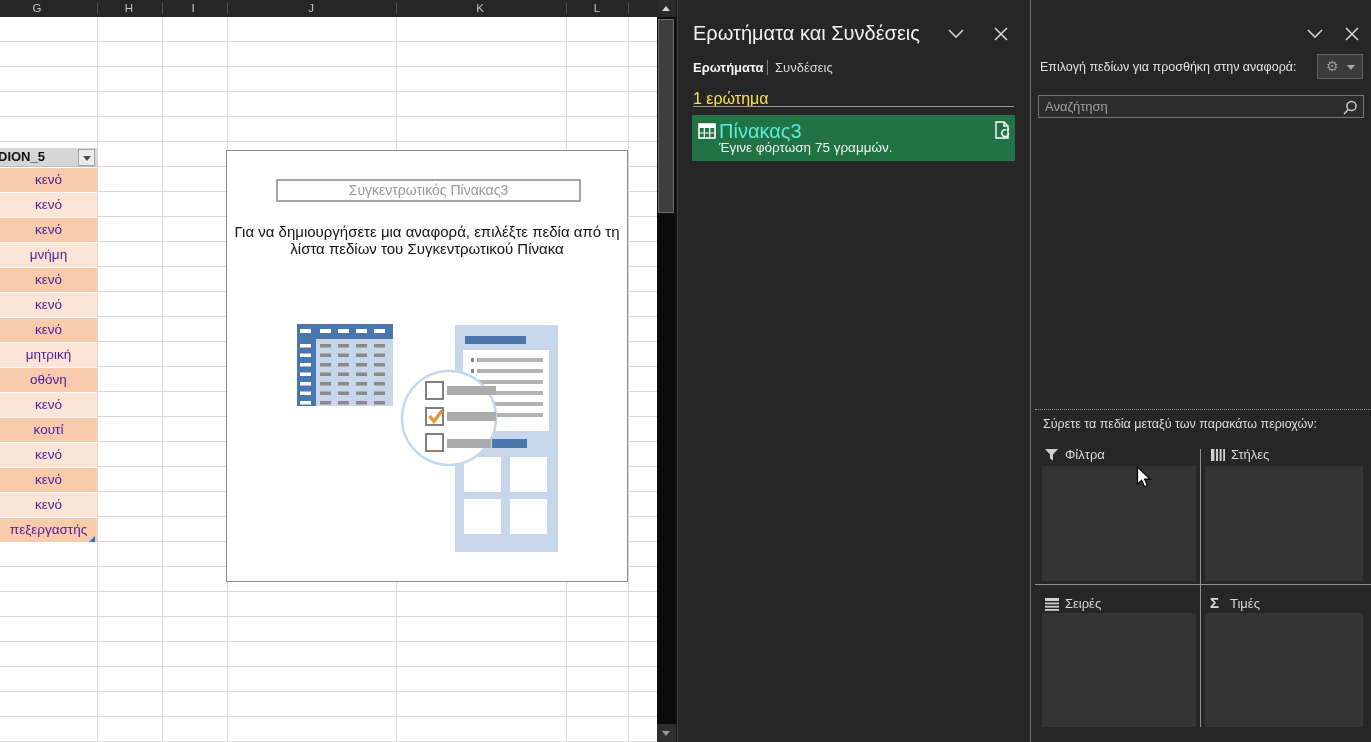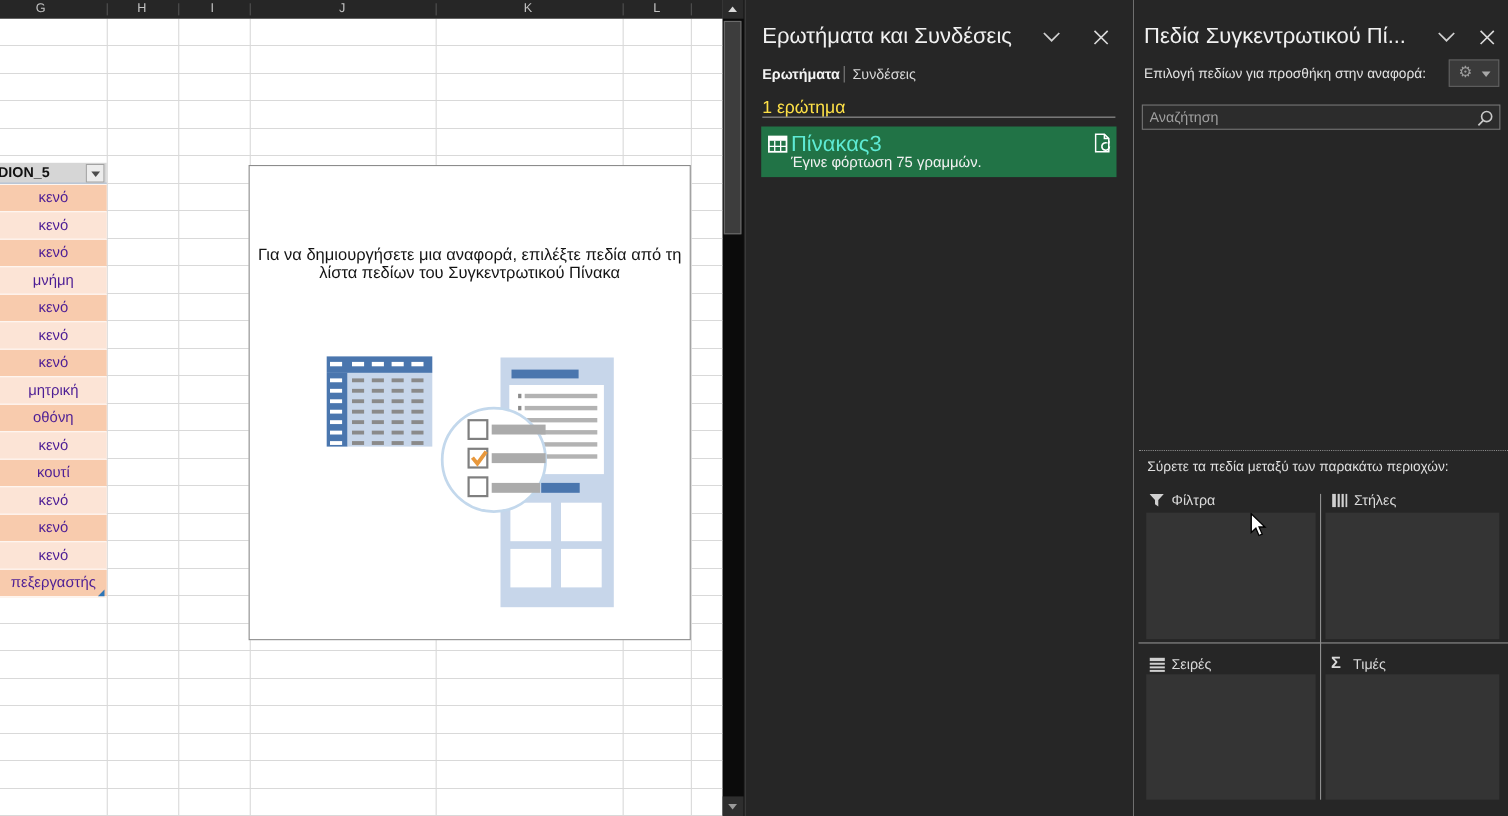--- a/index.html
+++ b/index.html
@@ -153,20 +153,21 @@
           <div class="tbl-row band-dark" style="top: 276px;">κουτί</div>
           <div class="tbl-row band-light" style="top: 301px;">κενό</div>
           <div class="tbl-row band-dark" style="top: 326px;">κενό</div>
           <div class="tbl-row band-light" style="top: 351px;">κενό</div>
           <div class="tbl-row band-dark" style="top: 376px;">πεξεργαστής</div>
         </div>
       <div class="tbl-handle"></div>
     </div>
 
     <div class="abs pivot-ph">
+      <div class="pivot-title-box">Συγκεντρωτικός Πίνακας3</div>
       <div class="pivot-instr">
         <div>Για να δημιουργήσετε μια αναφορά, επιλέξτε πεδία από τη</div>
         <div>λίστα πεδίων του Συγκεντρωτικού Πίνακα</div>
       </div>
       <svg class="pivot-illu" width="290" height="250" viewBox="0 0 290 250">
 
         <g>
           <rect x="10" y="8" width="96" height="15" fill="#4A76AE"></rect>
           <rect x="10" y="23" width="19" height="67" fill="#4A76AE"></rect>
           <rect x="29" y="23" width="77" height="67" fill="#C7D6EA"></rect>
@@ -293,21 +294,20 @@
       <svg class="abs" style="left:303px;top:6px;" width="18" height="21">
         <path d="M1,1 H9 L13,5 V17 H1 Z" fill="none" stroke="#ffffff" stroke-width="1.4"></path>
         <path d="M9,1 V5 H13" fill="none" stroke="#ffffff" stroke-width="1.4"></path>
         <path d="M13.5,12.2 a3.4,3.4 0 1 1 -2.4,-3.3" fill="none" stroke="#ffffff" stroke-width="1.5"></path>
         <path d="M13.8,6.8 L13.8,9.5 L11.2,9.2 Z" fill="#ffffff"></path>
       </svg>
     </div>
   </div>
 
   <div class="abs f-panel">
-    <div class="abs panel-title" style="left:9px;top:22px;">Πεδία Συγκεντρωτικού Πί...</div>
     <svg class="abs icon-btn" style="left:276px;top:29px;" width="16" height="10">
       <polyline points="1,1 8,8 15,1" fill="none" stroke="#d0d0d0" stroke-width="1.6"></polyline>
     </svg>
     <svg class="abs icon-btn" style="left:314px;top:27px;" width="14" height="14">
       <path d="M1,1 L13,13 M13,1 L1,13" stroke="#d8d8d8" stroke-width="1.5"></path>
     </svg>
 
     <div class="abs f-subtitle" style="left:9px;top:60px;">Επιλογή πεδίων για προσθήκη στην αναφορά:</div>
 
     <div class="abs f-gear-btn">

